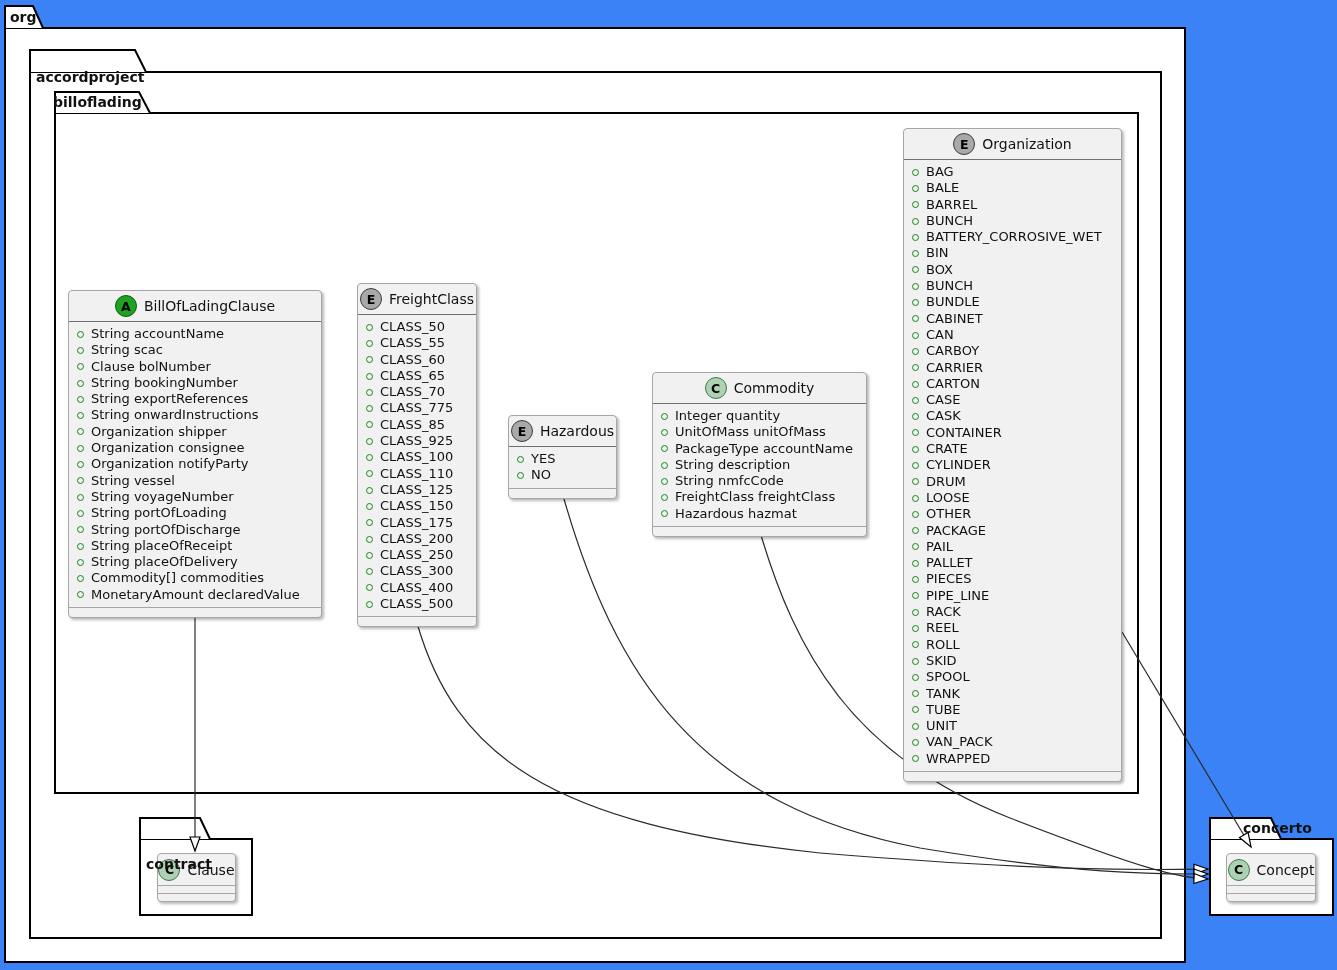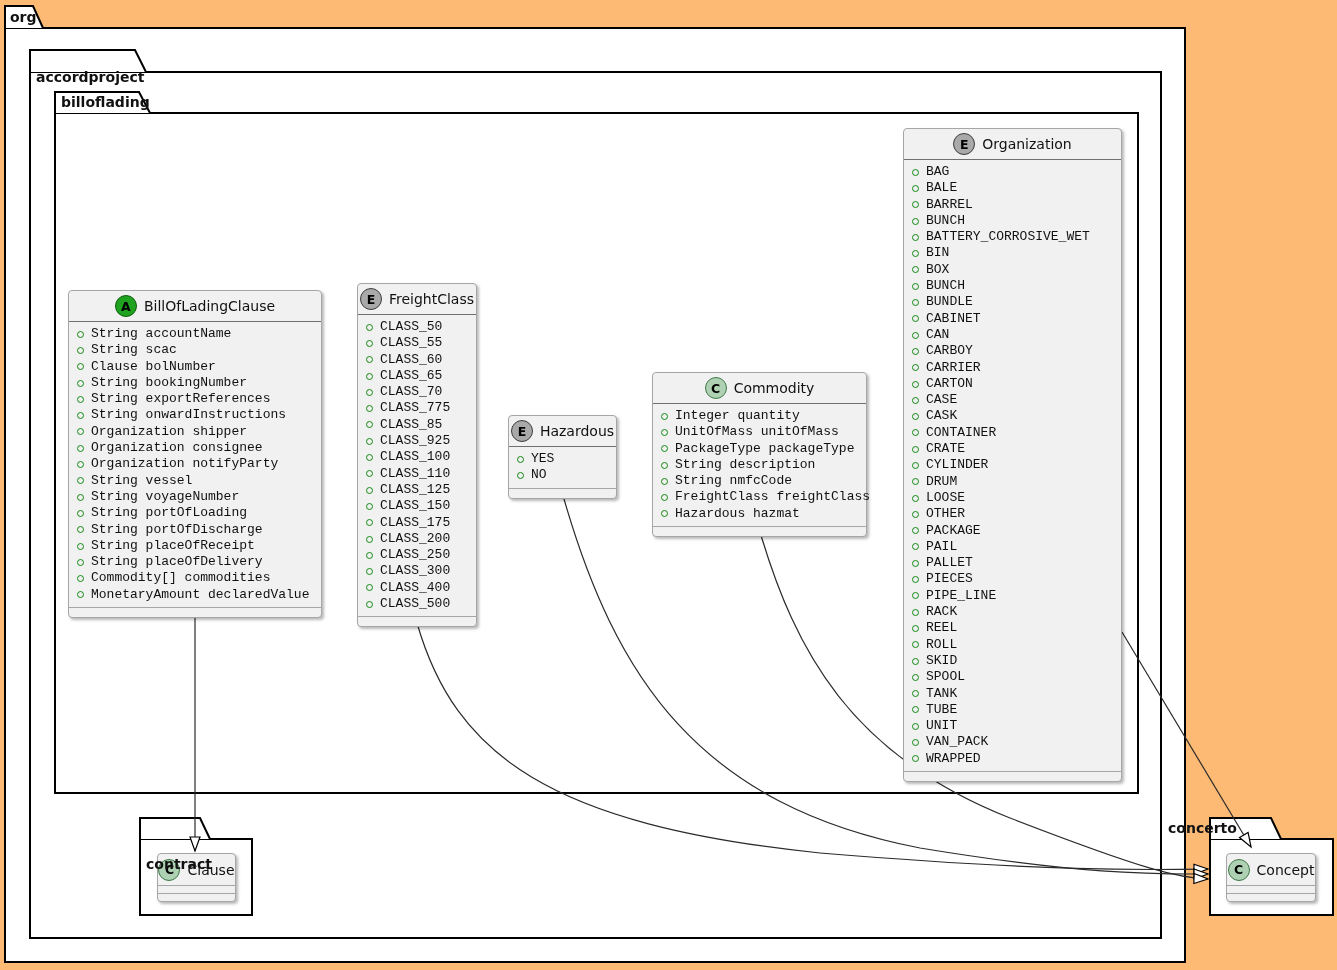--- a/index.html
+++ b/index.html
@@ -1,30 +1,30 @@
 <!DOCTYPE html>
 <html style="--abstract-icon-bg: #1fa21f; --enum-icon-bg: #a9a9a9; --class-icon-bg: #add1b2; --bullet-green: #128a12; --box-fill: #f1f1f1; --box-border: #a6a6a6; --line: #2b2b2b;"><head>
 <meta charset="utf-8">
 <style>
   html,body{margin:0;padding:0;background:#fff;}
-  #canvas{position:relative;width:1337px;height:970px;background:#fdba74;
+  #canvas{position:relative;width:1337px;height:970px;background:#3b82f6;
           font-family:"DejaVu Sans","Liberation Sans",sans-serif;color:#111;overflow:hidden;}
   #wires{position:absolute;left:0;top:0;z-index:1;}
   .classbox{position:absolute;box-sizing:border-box;background:var(--box-fill);
             border:1px solid var(--box-border);border-radius:4px;
             box-shadow:2px 2px 3px rgba(0,0,0,.28);z-index:2;}
   .classhead{display:flex;align-items:center;justify-content:center;gap:7px;height:30px;
              border-bottom:1px solid #6f6f6f;font-size:14px;white-space:nowrap;}
   .small .classhead{height:31px;border-bottom:none;}
   .circ{width:20px;height:20px;border-radius:50%;display:flex;align-items:center;justify-content:center;
         font-weight:bold;font-size:12.5px;flex:0 0 auto;color:#000;}
   .circ-a{background:var(--abstract-icon-bg);border:1px solid #0b5d0b;}
   .circ-e{background:var(--enum-icon-bg);border:1px solid #3c3c3c;}
   .circ-c{background:var(--class-icon-bg);border:1px solid #40794a;}
-  .members{list-style:none;margin:0;padding:4px 4px 4px 8px;font-family:Liberation Mono, monospace;}
+  .members{list-style:none;margin:0;padding:4px 4px 4px 8px;}
   .members li{display:flex;align-items:center;gap:7px;line-height:16.3px;font-size:13px;white-space:nowrap;}
   .bullet{width:5px;height:5px;border:1.5px solid var(--bullet-green);border-radius:50%;flex:0 0 auto;background:transparent;}
   .boxfooter{border-top:1px solid var(--box-border);height:9px;}
   .small .boxfooter{height:7px;}
   .pkg-label{position:absolute;z-index:3;font-weight:bold;font-size:14px;line-height:18px;white-space:nowrap;}
 </style>
 </head>
 <body>
 
 <div id="canvas">
@@ -53,23 +53,23 @@
 
     <path d="M195,615 L195,851" fill="none" stroke="#2b2b2b" stroke-width="1.2" marker-end="url(#tri)"></path>
     <path d="M417,623 C455,755 550,825 820,853 C1050,872 1150,870 1208,869" fill="none" stroke="#2b2b2b" stroke-width="1.2" marker-end="url(#tri)"></path>
     <path d="M562,492 C615,680 700,805 920,848 C1090,876 1160,874 1208,874" fill="none" stroke="#2b2b2b" stroke-width="1.2" marker-end="url(#tri)"></path>
     <path d="M760,532 C795,650 850,755 1010,818 C1150,872 1180,878 1208,879" fill="none" stroke="#2b2b2b" stroke-width="1.2" marker-end="url(#tri)"></path>
     <path d="M1122,632 L1251,847" fill="none" stroke="#2b2b2b" stroke-width="1.2" marker-end="url(#tri)"></path>
   </svg>
 
   <div class="pkg-label" style="left:10px;top:8px;">org</div>
   <div class="pkg-label" style="left:36px;top:68px;">accordproject</div>
-  <div class="pkg-label" style="left:61px;top:93px;">billoflading</div>
+  <div class="pkg-label" style="left:53px;top:93px;">billoflading</div>
   <div class="pkg-label" style="left:146px;top:819px;margin-top:36px;">contract</div>
-  <div class="pkg-label" style="left:1168px;top:819px;">concerto</div>
+  <div class="pkg-label" style="left:1243px;top:819px;">concerto</div>
 
   <div class="classbox" style="left:68px;top:290px;width:254px;">
     <div class="classhead">
       <span class="circ circ-a">A</span>
       <span>BillOfLadingClause</span>
     </div>
     <ul class="members">
         <li>
           <span class="bullet"></span>
           <span>String accountName</span>
@@ -251,21 +251,21 @@
         <li>
           <span class="bullet"></span>
           <span>Integer quantity</span>
         </li>
         <li>
           <span class="bullet"></span>
           <span>UnitOfMass unitOfMass</span>
         </li>
         <li>
           <span class="bullet"></span>
-          <span>PackageType packageType</span>
+          <span>PackageType accountName</span>
         </li>
         <li>
           <span class="bullet"></span>
           <span>String description</span>
         </li>
         <li>
           <span class="bullet"></span>
           <span>String nmfcCode</span>
         </li>
         <li>

